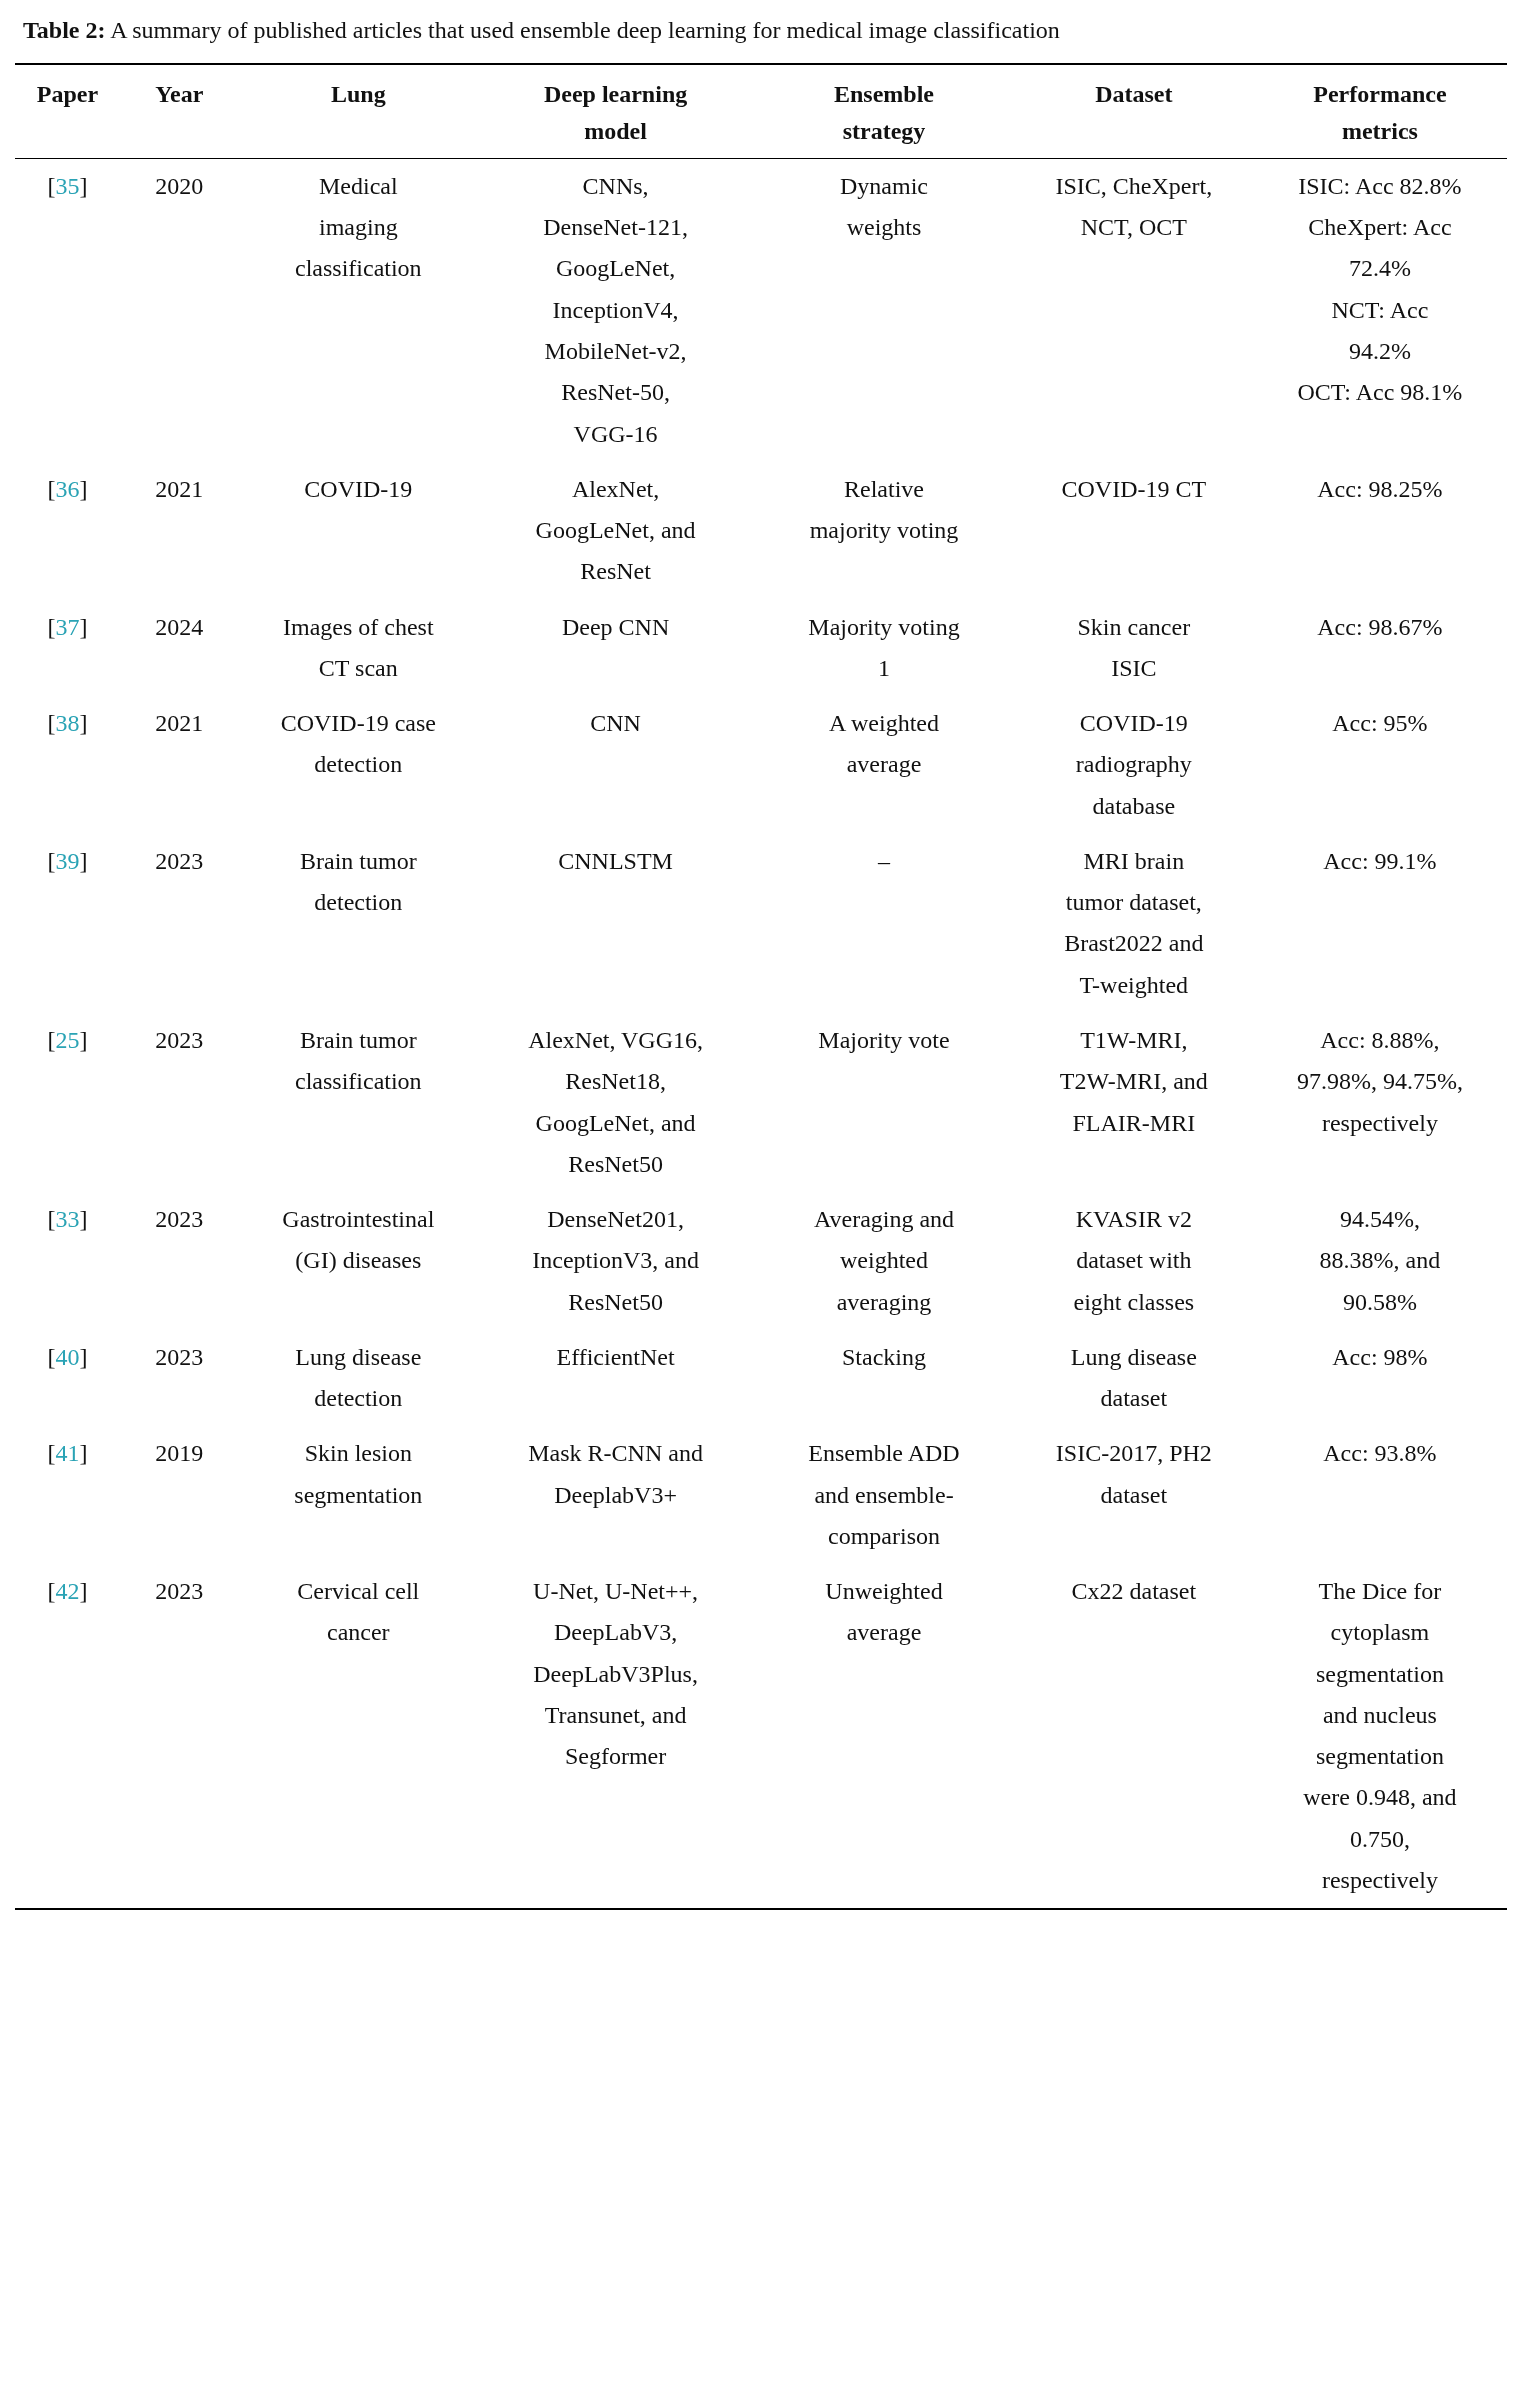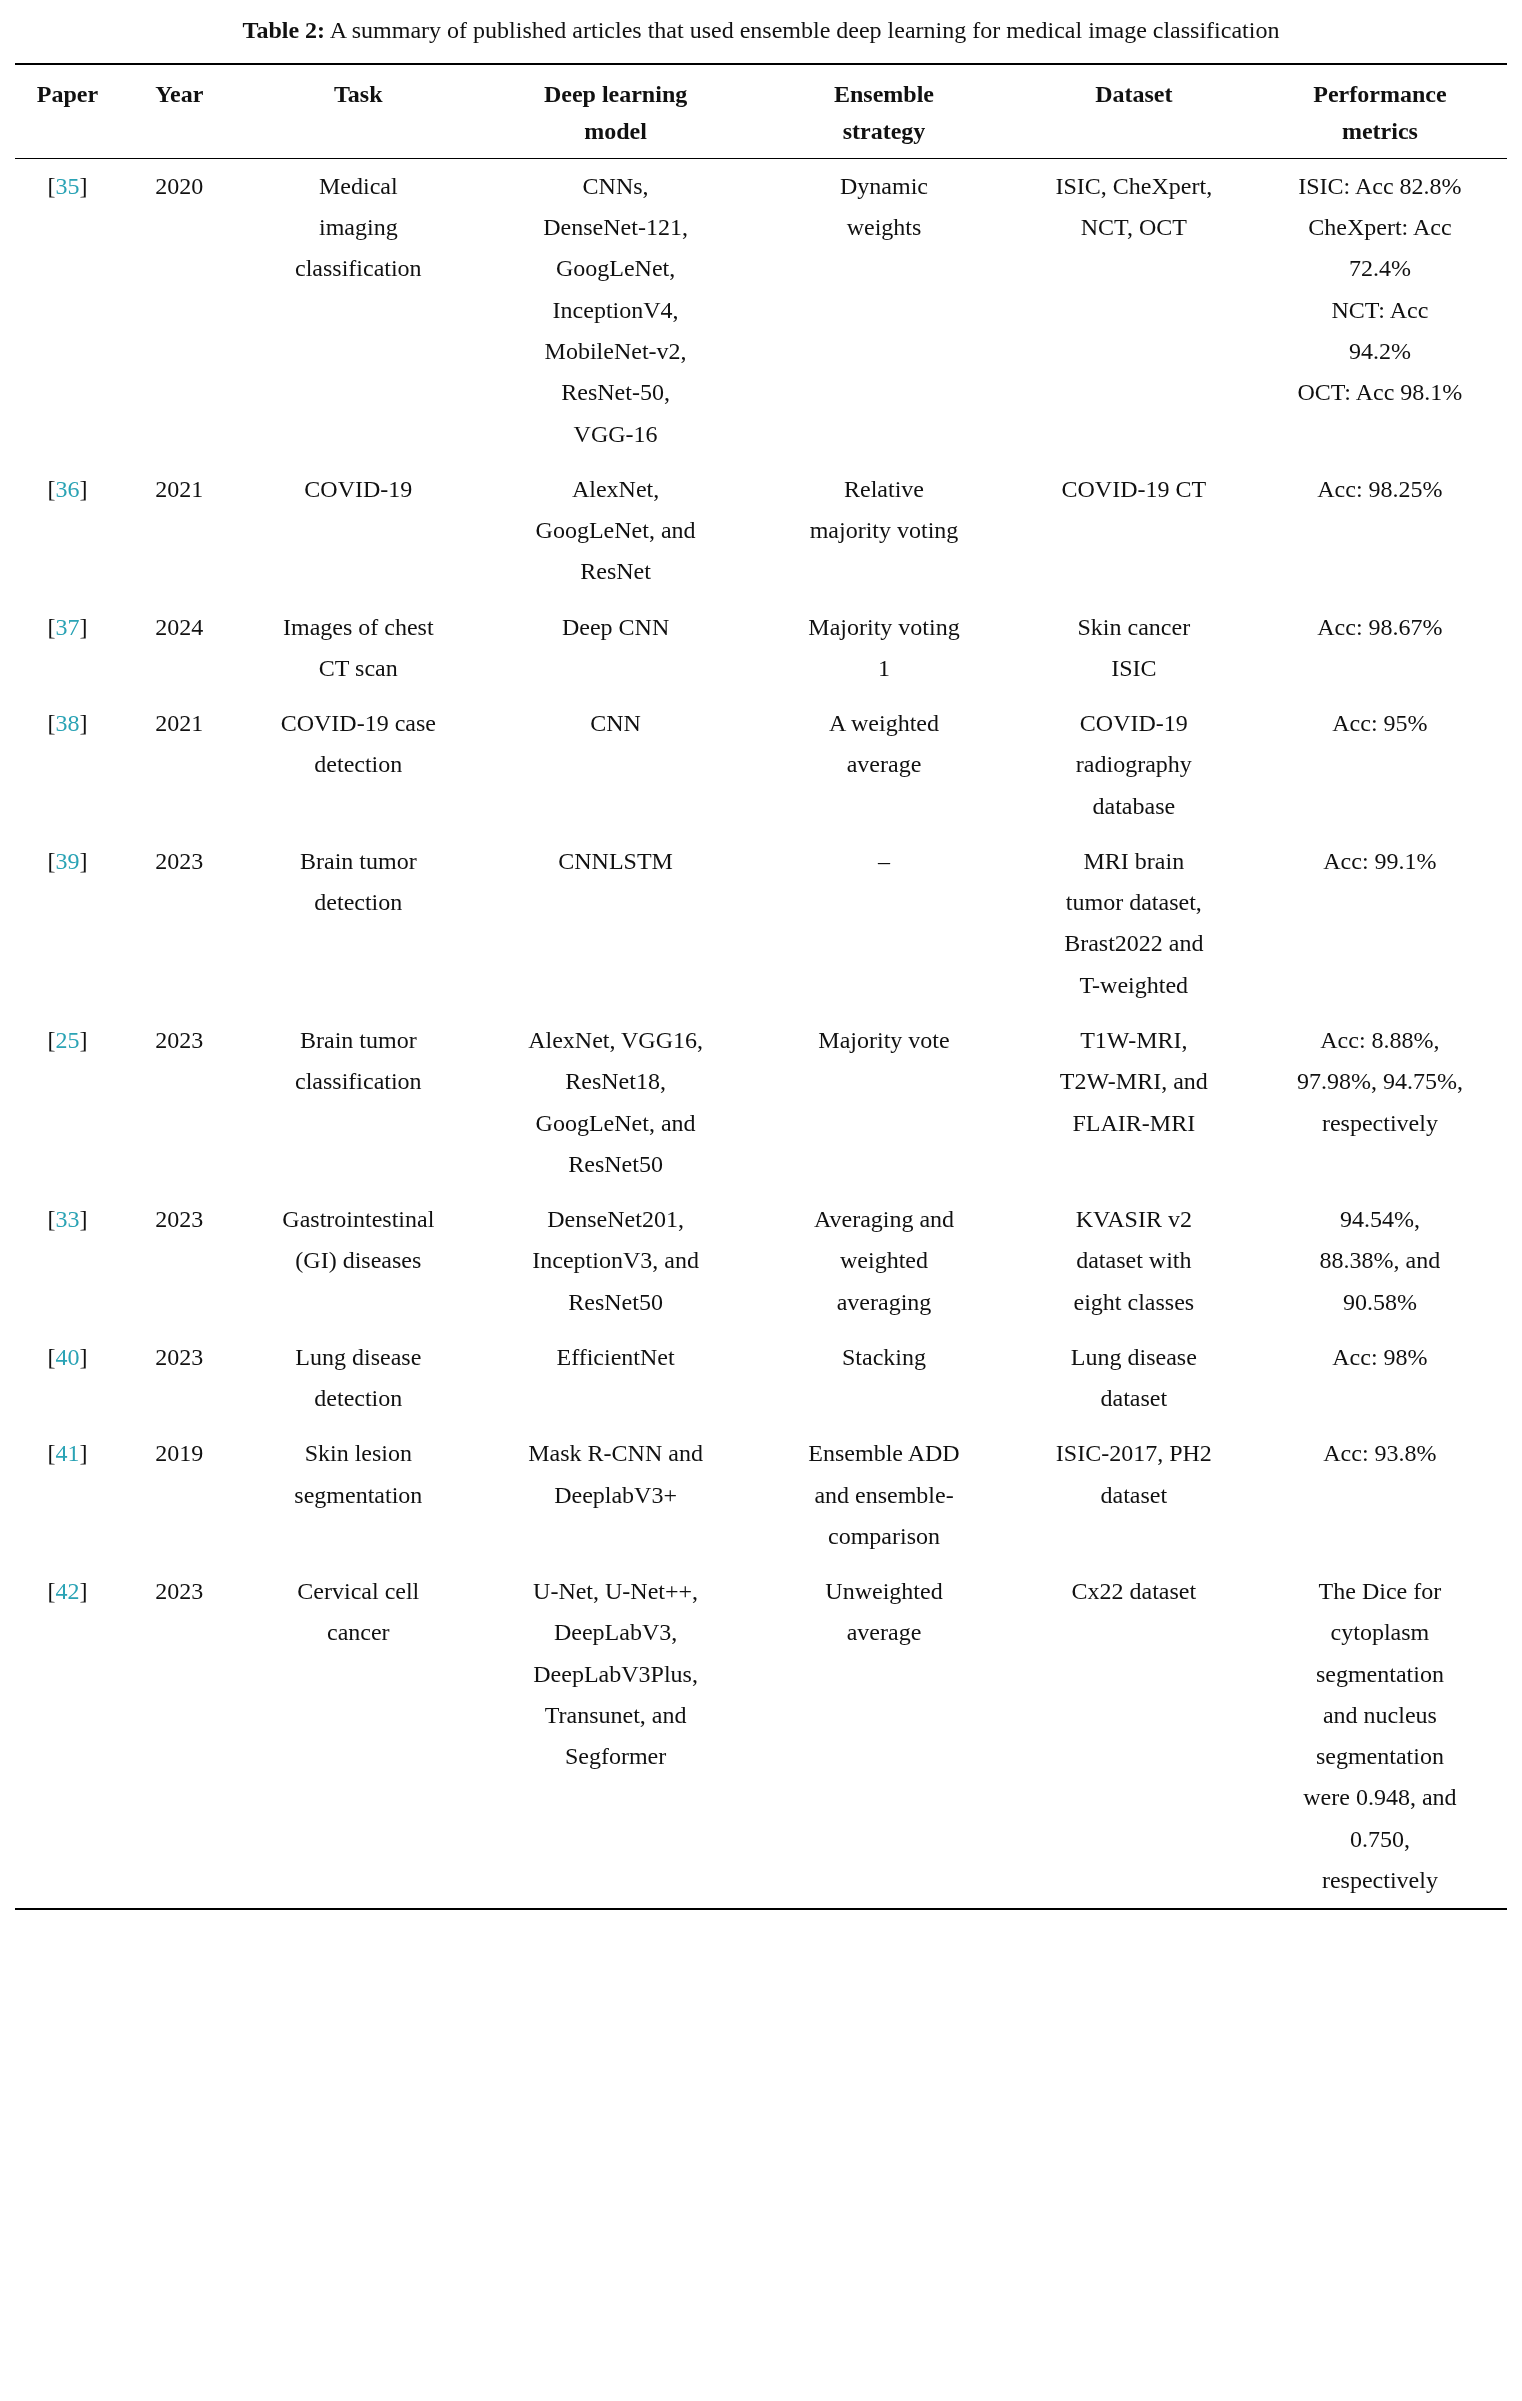--- a/index.html
+++ b/index.html
@@ -10,21 +10,21 @@
     font-family: "Liberation Serif", "DejaVu Serif", serif;
     font-size: 24px;
     line-height: 1.72;
   }
   .page {
     width: 1522px;
     min-height: 2401px;
     padding: 9.2px 15.3px 18.4px 15.3px;
   }
   .caption {
-    text-align: center;
+    text-align: left;
     margin: 4.6px 7.7px 17px 7.7px;
     line-height: 1.35;
   }
   .caption .cap-label { font-weight: bold; }
   table.summary {
     width: 100%;
     border-collapse: collapse;
     border-top: 2.3px solid var(--rule-color);
     border-bottom: 2.3px solid var(--rule-color);
     table-layout: fixed;
@@ -73,21 +73,21 @@
       <col class="c-task">
       <col class="c-model">
       <col class="c-strategy">
       <col class="c-dataset">
       <col class="c-performance">
     </colgroup>
     <thead>
       <tr>
         <th>Paper</th>
         <th>Year</th>
-        <th>Task</th>
+        <th>Lung</th>
         <th>Deep learning
 model</th>
         <th>Ensemble
 strategy</th>
         <th>Dataset</th>
         <th>Performance
 metrics</th>
       </tr>
     </thead>
     <tbody id="table-body">

